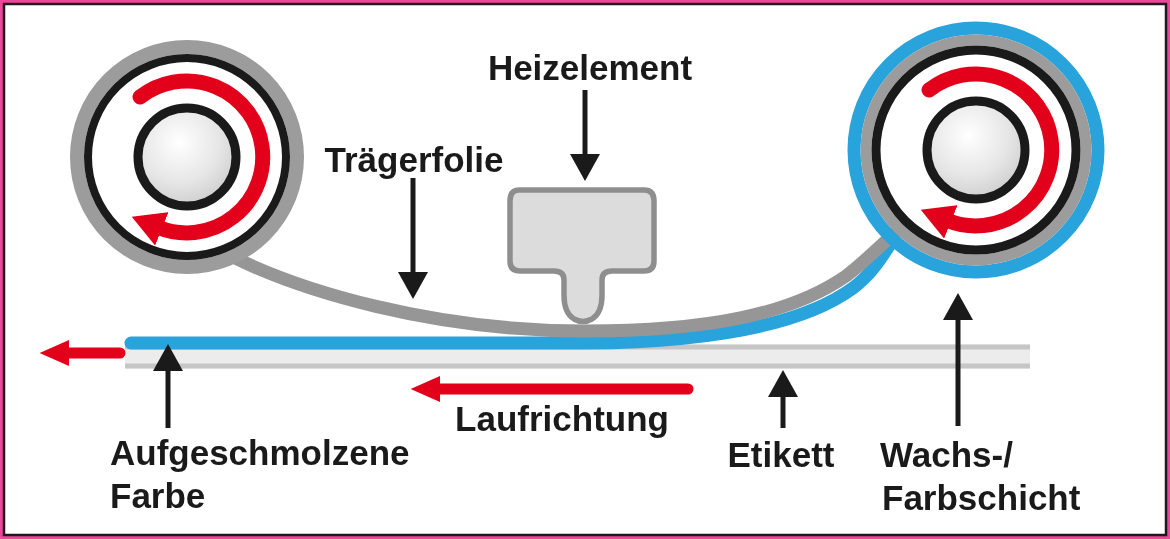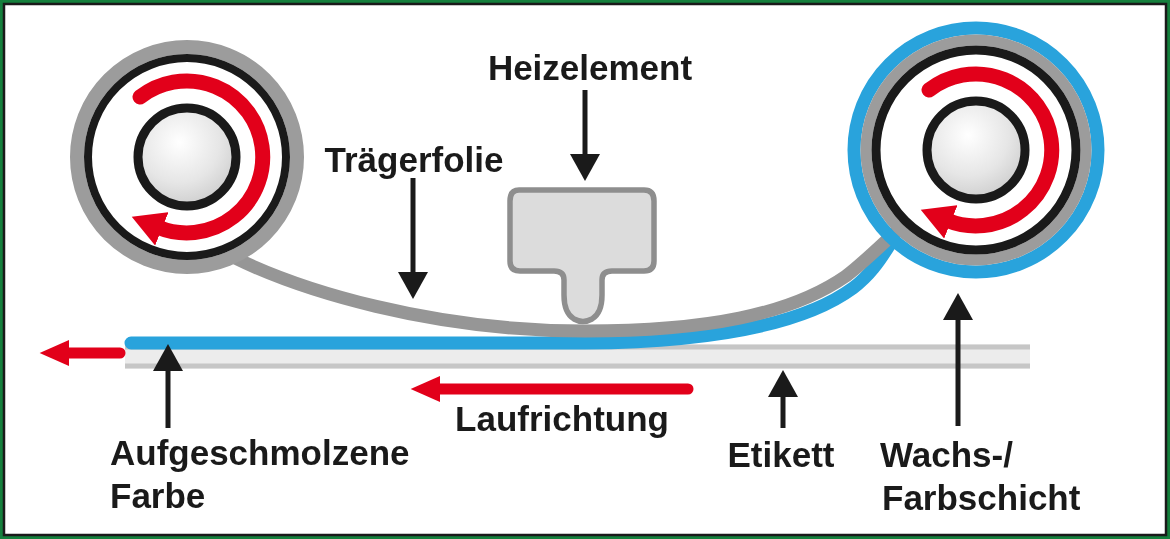--- a/index.html
+++ b/index.html
@@ -7,21 +7,21 @@
     padding: 0;
     background: #ffffff;
     width: 1170px;
     height: 539px;
     overflow: hidden;
   }
   .stage {
     position: relative;
     width: 1170px;
     height: 539px;
-    background: #15803d;
+    background: #ec4899;
     text-decoration: underline;
   }
   svg { display: block; }
   .lbl {
     font-family: "Liberation Sans", "DejaVu Sans", sans-serif;
     font-weight: bold;
     font-size: 35px;
     fill: #1a1a1a;
   }
 </style>

